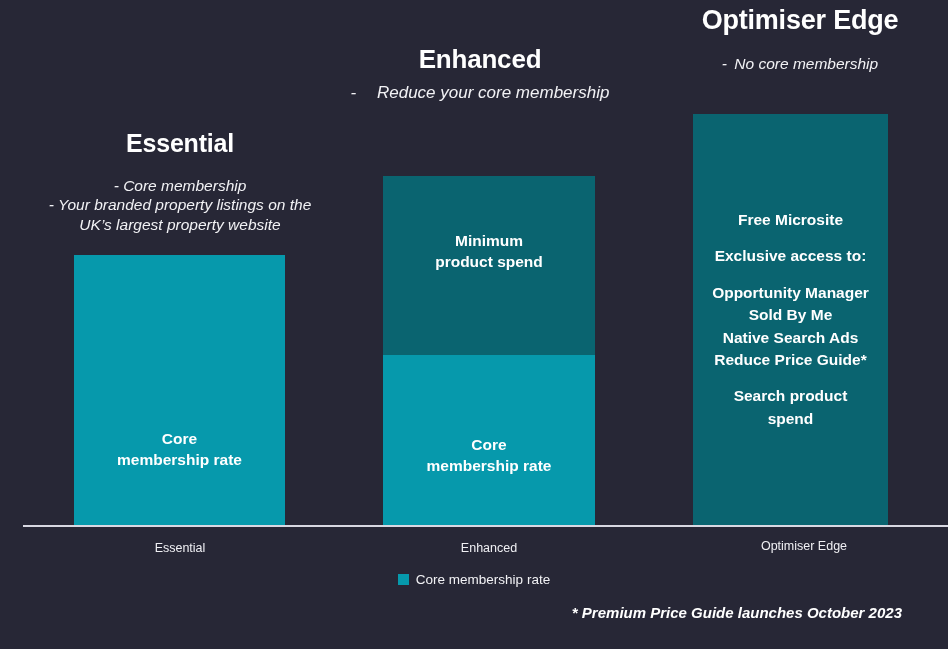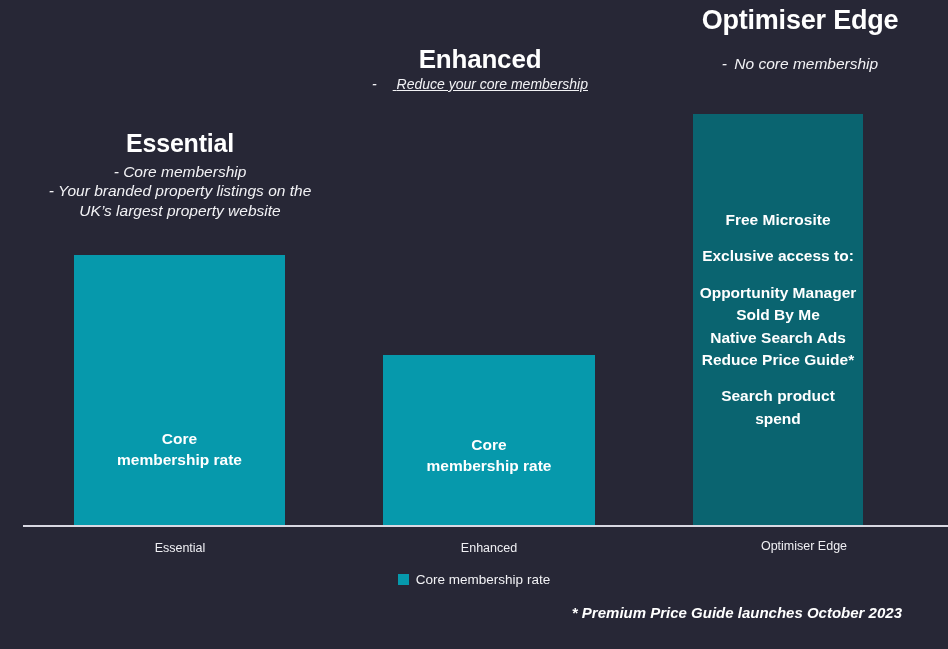--- a/index.html
+++ b/index.html
@@ -20,26 +20,26 @@
   .colhead .subs {
     color:#f2f2f5; font-style:italic; line-height:1.28;
   }
   .colhead .subs .row { white-space:nowrap; }
   .colhead .subs .row.wrap { white-space:normal; }
   .dash { display:inline-block; }
 
   
   #head-essential { left:40px; top:130px; width:280px; }
   #head-essential .title { font-size:25px; }
-  #head-essential .subs { font-size:15.5px; margin-top:4px; }
+  #head-essential .subs { font-size:15.5px; margin-top:18px; }
 
   
   #head-enhanced { left:330px; top:45px; width:300px; }
   #head-enhanced .title { font-size:26px; }
-  #head-enhanced .subs { font-size:14px; margin-top:2px; text-align:center;text-decoration:underline; }
+  #head-enhanced .subs { font-size:17px; margin-top:8px; text-align:center; }
   #head-enhanced .subs .row { display:block; }
   #head-enhanced .subs .dash { margin-right:16px; }
 
   
   #head-optimiser { left:655px; top:6px; width:290px; }
   #head-optimiser .title { font-size:27px; }
   #head-optimiser .subs { font-size:15.5px; margin-top:18px; }
   #head-optimiser .subs .dash { margin-right:3px; }
 
   
@@ -54,21 +54,21 @@
 
   #bar-essential-core { left:74px; top:255px; width:211px; height:270px; }
   #bar-essential-core .seglabel { position:relative; top:60px; }
 
   #bar-enhanced-products { left:383px; top:176px; width:212px; height:179px; }
   #bar-enhanced-products .seglabel { position:relative; top:-14px; }
 
   #bar-enhanced-core { left:383px; top:355px; width:212px; height:170px; }
   #bar-enhanced-core .seglabel { position:relative; top:16px; }
 
-  #bar-optimiser-products { left:693px; top:114px; width:170px; height:411px; }
+  #bar-optimiser-products { left:693px; top:114px; width:195px; height:411px; }
   #bar-optimiser-products .seglabel { line-height:1.45; }
   #bar-optimiser-products .seglabel .gap { display:block; height:14px; }
 
   
   #axis-line {
     position:absolute; left:23px; top:525px; width:925px; height:2px;
     background:#d8d8e2;
   }
   .cat { position:absolute; color:#f0f0f4; font-size:12.5px; text-align:center; }
   #cat-essential { left:104px; top:541px; width:152px; }
@@ -131,20 +131,26 @@
     </div>
   </div>
 
   <div class="seg" id="bar-essential-core" style="background: rgb(6, 153, 172);">
     <div class="seglabel">
       <span>Core</span><br>
       <span>membership rate</span>
     </div>
   </div>
 
+  <div class="seg" id="bar-enhanced-products" style="background: rgb(10, 100, 112);">
+    <div class="seglabel">
+      <span>Minimum</span><br>
+      <span>product spend</span>
+    </div>
+  </div>
 
   <div class="seg" id="bar-enhanced-core" style="background: rgb(6, 153, 172);">
     <div class="seglabel">
       <span>Core</span><br>
       <span>membership rate</span>
     </div>
   </div>
 
   <div class="seg" id="bar-optimiser-products" style="background: rgb(10, 100, 112);">
     <div class="seglabel">

